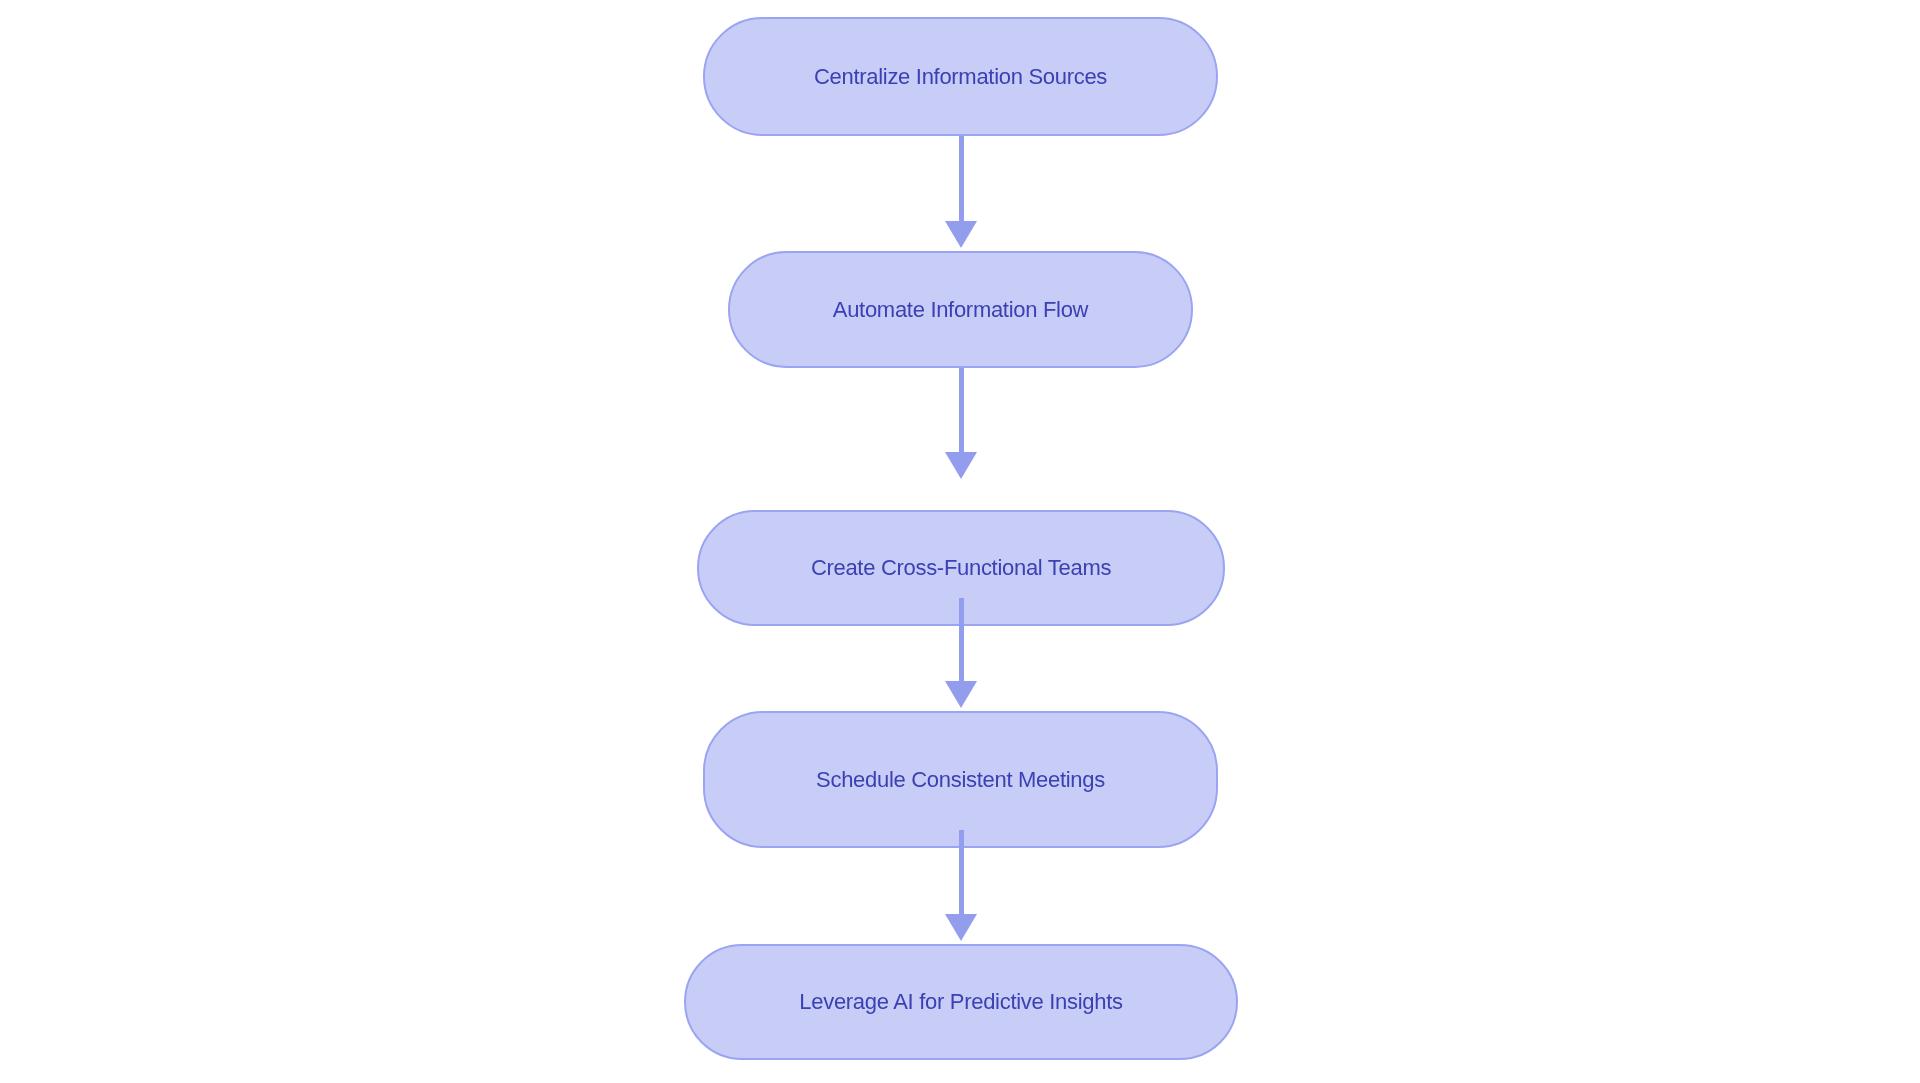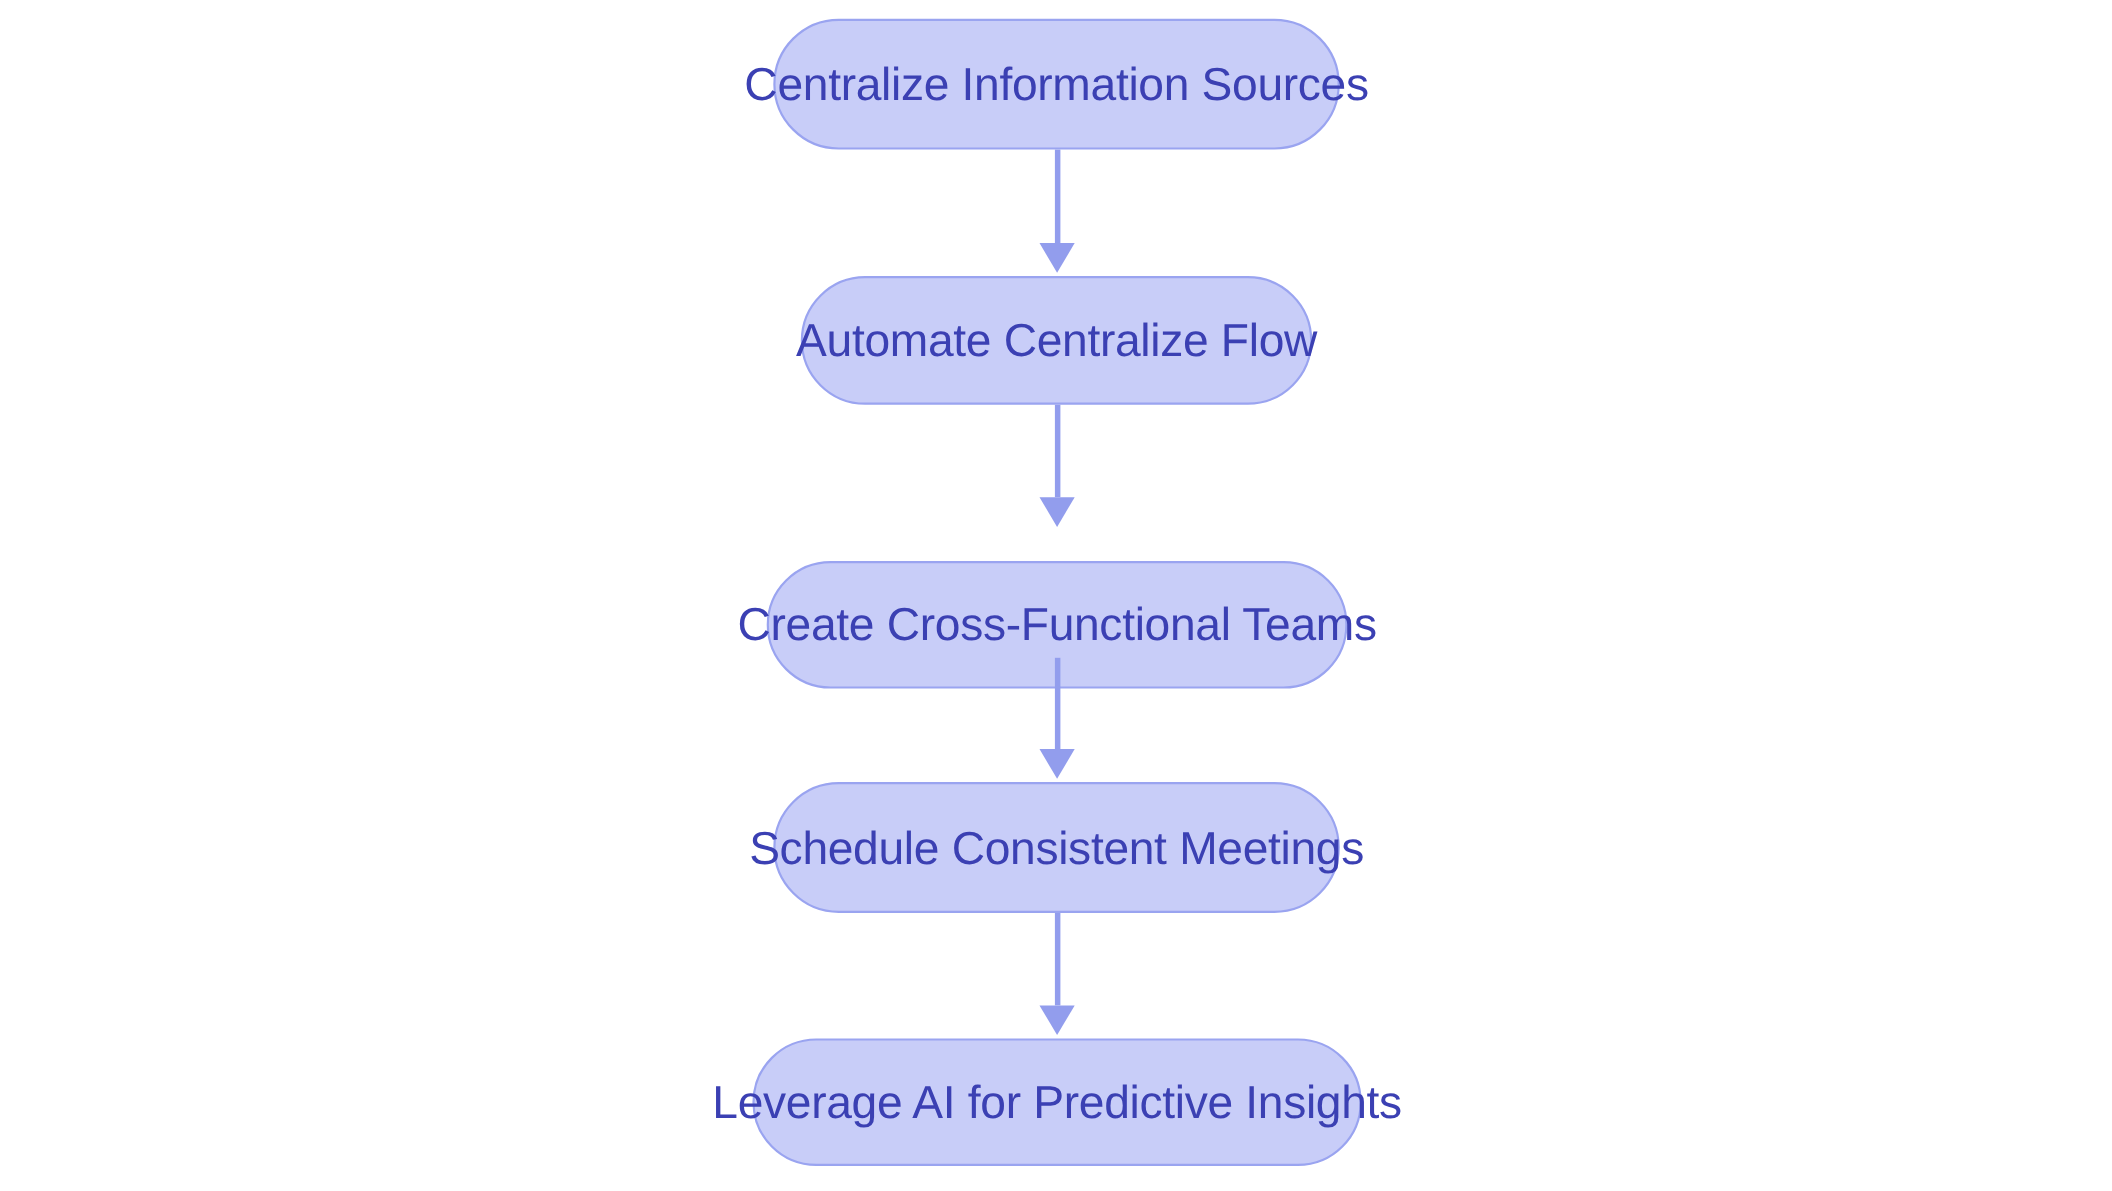--- a/index.html
+++ b/index.html
@@ -24,21 +24,21 @@
   .node {
     position: absolute;
     background: var(--node-fill);
     border: 2px solid var(--node-border);
     border-radius: 60px;
     display: flex;
     align-items: center;
     justify-content: center;
   }
   .node-label {
-    font-size: 42px;
+    font-size: 22px;
     letter-spacing: -0.3px;
     color: var(--node-text);
     white-space: nowrap;
   }
   .arrow {
     position: absolute;
     width: 32px;
     display: flex;
     flex-direction: column;
     align-items: center;
@@ -53,21 +53,21 @@
     height: 0;
     border-left: 16px solid transparent;
     border-right: 16px solid transparent;
     border-top: 27px solid var(--arrow);
   }
 
   
   #node-0 { left: 703px; top: 17px;  width: 515px; height: 119px; }
   #node-1 { left: 728px; top: 251px; width: 465px; height: 117px; }
   #node-2 { left: 697px; top: 510px; width: 528px; height: 116px; }
-  #node-3 { left: 703px; top: 711px; width: 515px; height: 119px; }
+  #node-3 { left: 703px; top: 711px; width: 515px; height: 137px; }
   #node-4 { left: 684px; top: 944px; width: 554px; height: 116px; justify-content: center; }
 
   
   #arrow-0 { left: 945px; top: 136px; height: 112px; }
   #arrow-1 { left: 945px; top: 368px; height: 111px; }
   #arrow-2 { left: 945px; top: 598px; height: 110px; }
   #arrow-3 { left: 945px; top: 830px; height: 111px; }
 </style>
 </head>
 <body>
@@ -77,21 +77,21 @@
   <div class="node" id="node-0">
     <span class="node-label">Centralize Information Sources</span>
   </div>
 
   <div class="arrow" id="arrow-0">
     <div class="arrow-shaft"></div>
     <div class="arrowhead"></div>
   </div>
 
   <div class="node" id="node-1">
-    <span class="node-label">Automate Centralize Flow</span>
+    <span class="node-label">Automate Information Flow</span>
   </div>
 
   <div class="arrow" id="arrow-1">
     <div class="arrow-shaft"></div>
     <div class="arrowhead"></div>
   </div>
 
   <div class="node" id="node-2">
     <span class="node-label">Create Cross-Functional Teams</span>
   </div>

